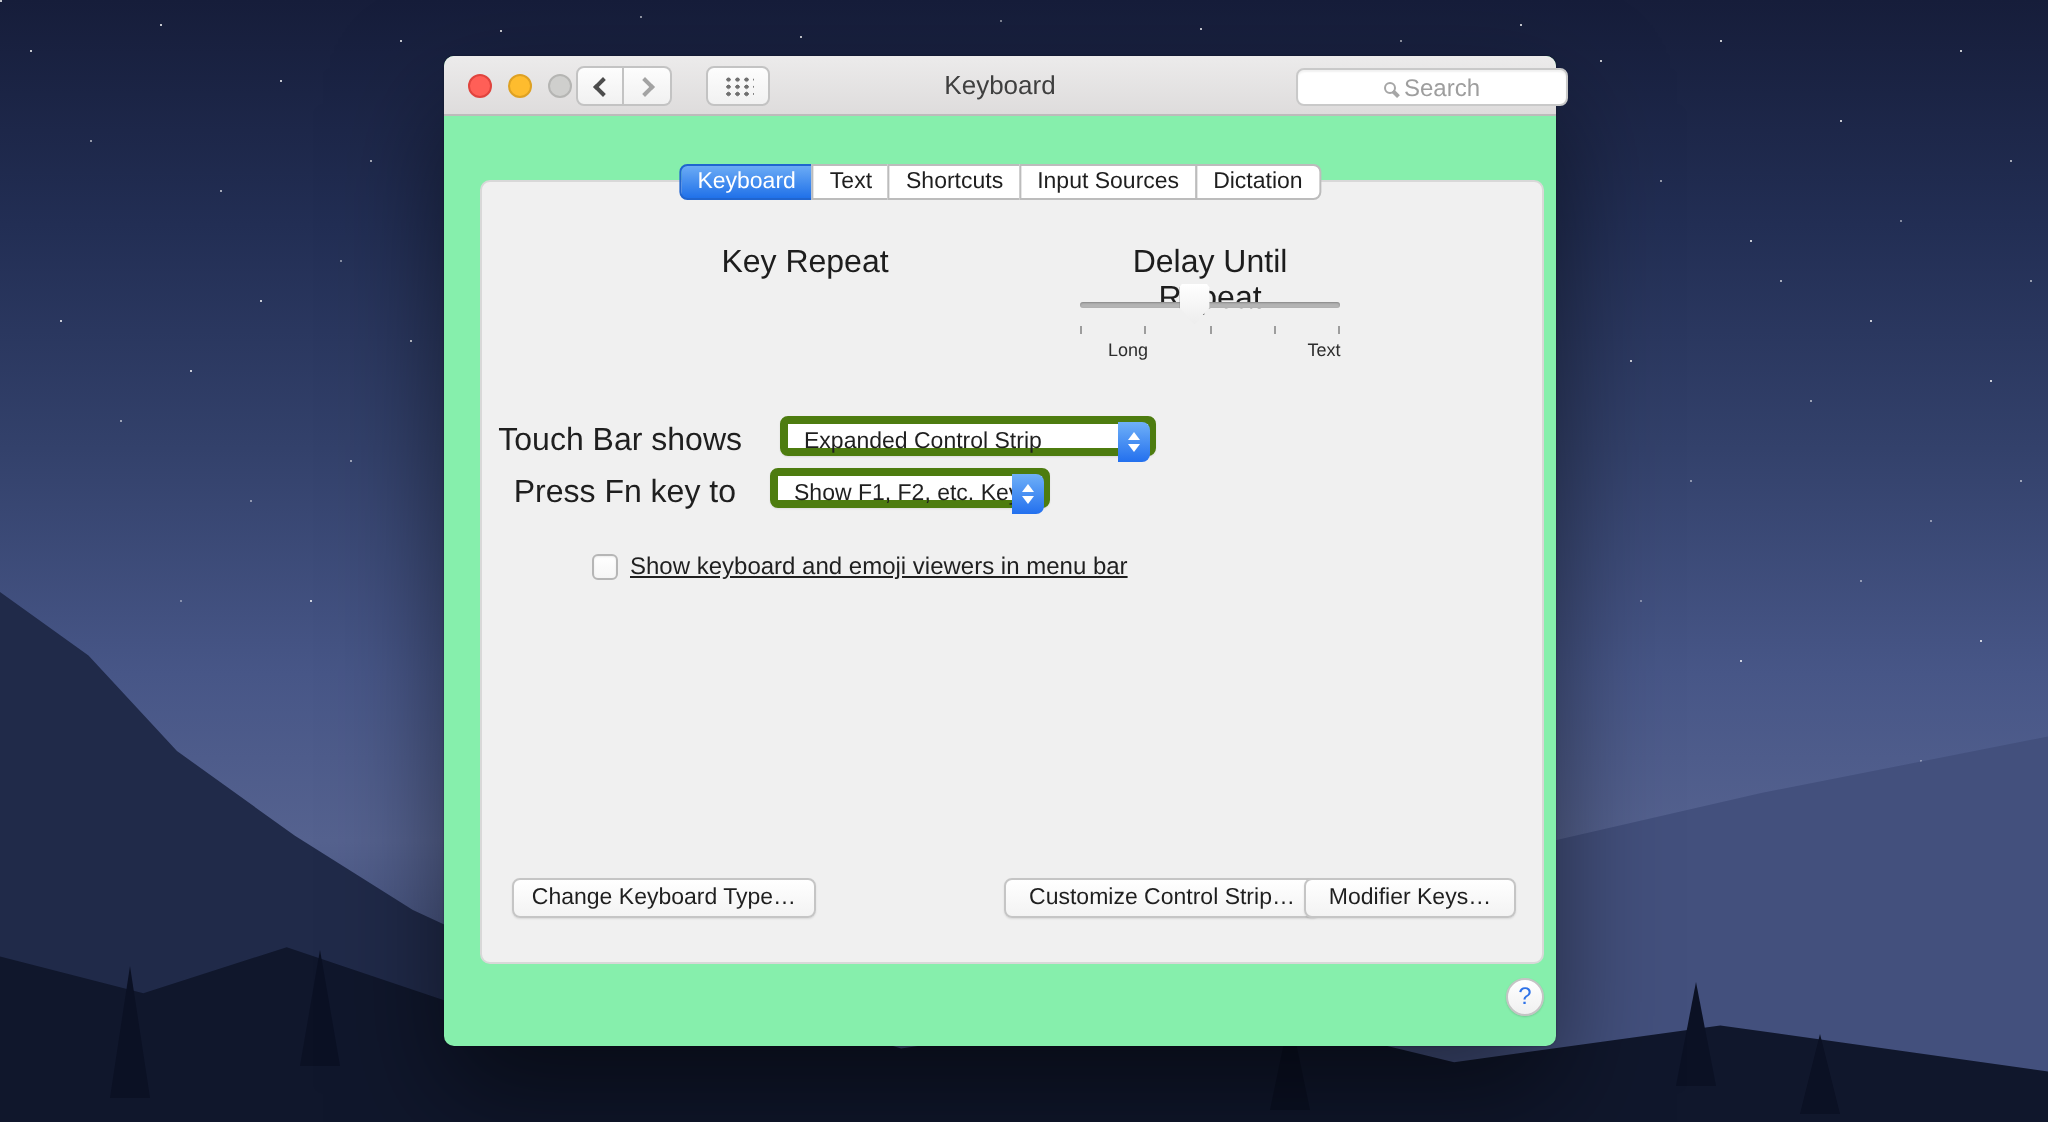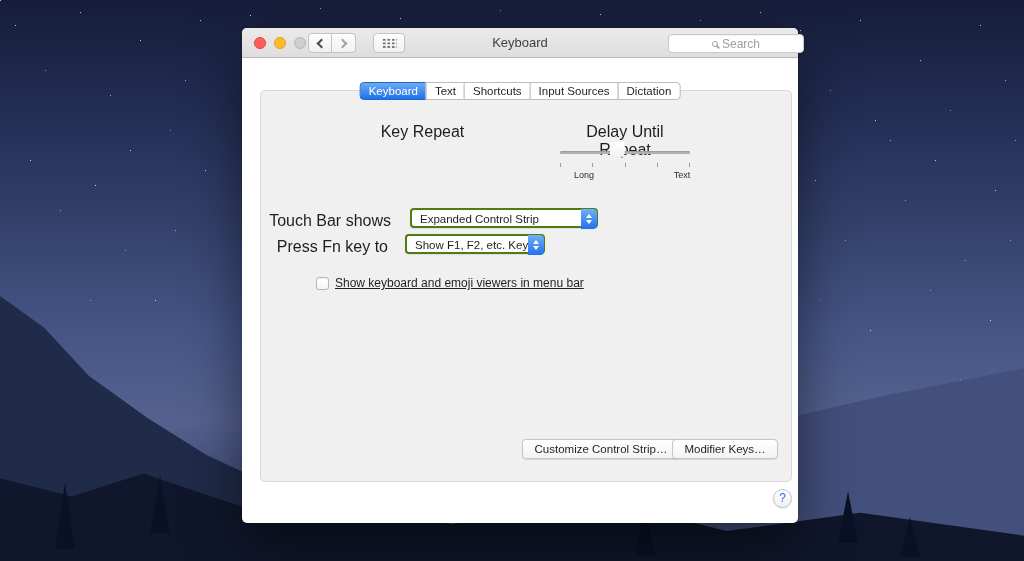--- a/index.html
+++ b/index.html
@@ -31,22 +31,22 @@
     clip-path:polygon(0 28%, 7% 44%, 14% 24%, 24% 54%, 33% 38%, 44% 68%, 59% 48%, 71% 74%, 84% 58%, 100% 78%, 100% 100%, 0 100%); }
   .tree { position:absolute; width:0; height:0; border-left:10px solid transparent; border-right:10px solid transparent; border-bottom:70px solid #0b1124; }
   .tree.t1 { left:248px; bottom:52px; border-bottom-width:92px; border-left-width:13px; border-right-width:13px; }
   .tree.t2 { left:150px; bottom:28px; border-bottom-width:58px; }
   .tree.t3 { left:55px;  bottom:12px; border-bottom-width:66px; }
   .tree.t4 { left:635px; bottom:6px;  border-bottom-width:48px; }
   .tree.t5 { left:838px; bottom:18px; border-bottom-width:52px; }
   .tree.t6 { left:900px; bottom:4px;  border-bottom-width:40px; }
 
   
-  .window { position:absolute; left:222px; top:28px; width:556px; height:495px; border-radius:5px; background:#ffffff;
-    box-shadow:0 24px 55px rgba(0,0,0,.5), 0 0 1px rgba(0,0,0,.4); font-size:12px; color:#1f1f1f;margin-left:20px; }
+  .window { position:absolute; left:222px; top:28px; width:556px; height:495px; border-radius:5px; background:#86efac;
+    box-shadow:0 24px 55px rgba(0,0,0,.5), 0 0 1px rgba(0,0,0,.4); font-size:12px; color:#1f1f1f; }
 
   .titlebar { position:absolute; top:0; left:0; right:0; height:30px; border-radius:5px 5px 0 0;
     background:linear-gradient(#ecebeb,#dedcdc); border-bottom:1px solid #bdbbbb; }
   .lights { position:absolute; left:12px; top:9px; display:flex; gap:8px; }
   .light { width:12px; height:12px; border-radius:50%; }
   .light.red { background:#ff5f57; border:0.5px solid #e0443e; }
   .light.yellow { background:#febc2e; border:0.5px solid #dea123; }
   .light.gray { background:#cfcfcd; border:0.5px solid #b5b5b3; }
   .navseg { position:absolute; left:66px; top:5px; display:flex; }
   .navbtn { width:24px; height:20px; background:linear-gradient(#fdfdfd,#f1f1f1); border:1px solid #c3c3c3;
@@ -94,21 +94,21 @@
   .ticks i { width:1px; height:4px; background:#9d9d9d; }
   .thumb { position:absolute; top:2px; width:15px; height:20px; background:linear-gradient(#ffffff,#ededed);
     clip-path:polygon(8% 0, 92% 0, 100% 8%, 100% 60%, 50% 100%, 0 60%, 0 8%);
     filter:drop-shadow(0 0 0.5px #8f8f8f) drop-shadow(0 1px 1px rgba(0,0,0,.3)); }
   .tick-label { position:absolute; top:30px; font-size:9px; color:#2d2d2d; transform:translateX(-50%); white-space:nowrap; }
 
   
   .row-label { position:absolute; font-size:16px; white-space:nowrap; }
   .lbl-touchbar { right:407px; top:184px; }
   .lbl-fn { right:410px; top:210px; }
-  .dd { position:absolute; height:20px; background:#fff; border:2px solid #4d7c0f; border-radius:4px;
+  .dd { position:absolute; height:20px; background:#fff; border:4px solid #4d7c0f; border-radius:4px;
     box-shadow:0 0.5px 1px rgba(0,0,0,.08); font-size:11.5px; line-height:18px; padding-left:8px; white-space:nowrap; }
   .dd.touchbar { left:168px; top:180px; width:188px; }
   .dd.fn { left:163px; top:206px; width:140px; }
   .dd .cap { position:absolute; right:-1px; top:-1px; width:16px; height:20px; border-radius:0 4px 4px 0;
     background:linear-gradient(#6fb0f8,#2370ee); display:flex; flex-direction:column; align-items:center;
     justify-content:center; gap:2px; }
   .arr-up { width:0; height:0; border-left:3px solid transparent; border-right:3px solid transparent; border-bottom:4px solid #fff; }
   .arr-dn { width:0; height:0; border-left:3px solid transparent; border-right:3px solid transparent; border-top:4px solid #fff; }
 
   .cbrow { position:absolute; left:74px; top:248px; display:flex; align-items:center; gap:6px; }
@@ -213,18 +213,19 @@
         <span class="arr-up"></span>
           <span class="arr-dn"></span>
       </span>
     </div>
 
     <div class="cbrow">
       <span class="cbox"></span>
       <span class="lbl">Show keyboard and emoji viewers in menu bar</span>
     </div>
 
+    <div class="pushbtn btn-kbtype">Change Keyboard Type…</div>
     <div class="pushbtn btn-strip">Customize Control Strip…</div>
     <div class="pushbtn btn-mod">Modifier Keys…</div>
 
     <div class="helpbtn">?</div>
   </div>
 </div>
 
 </body></html>

